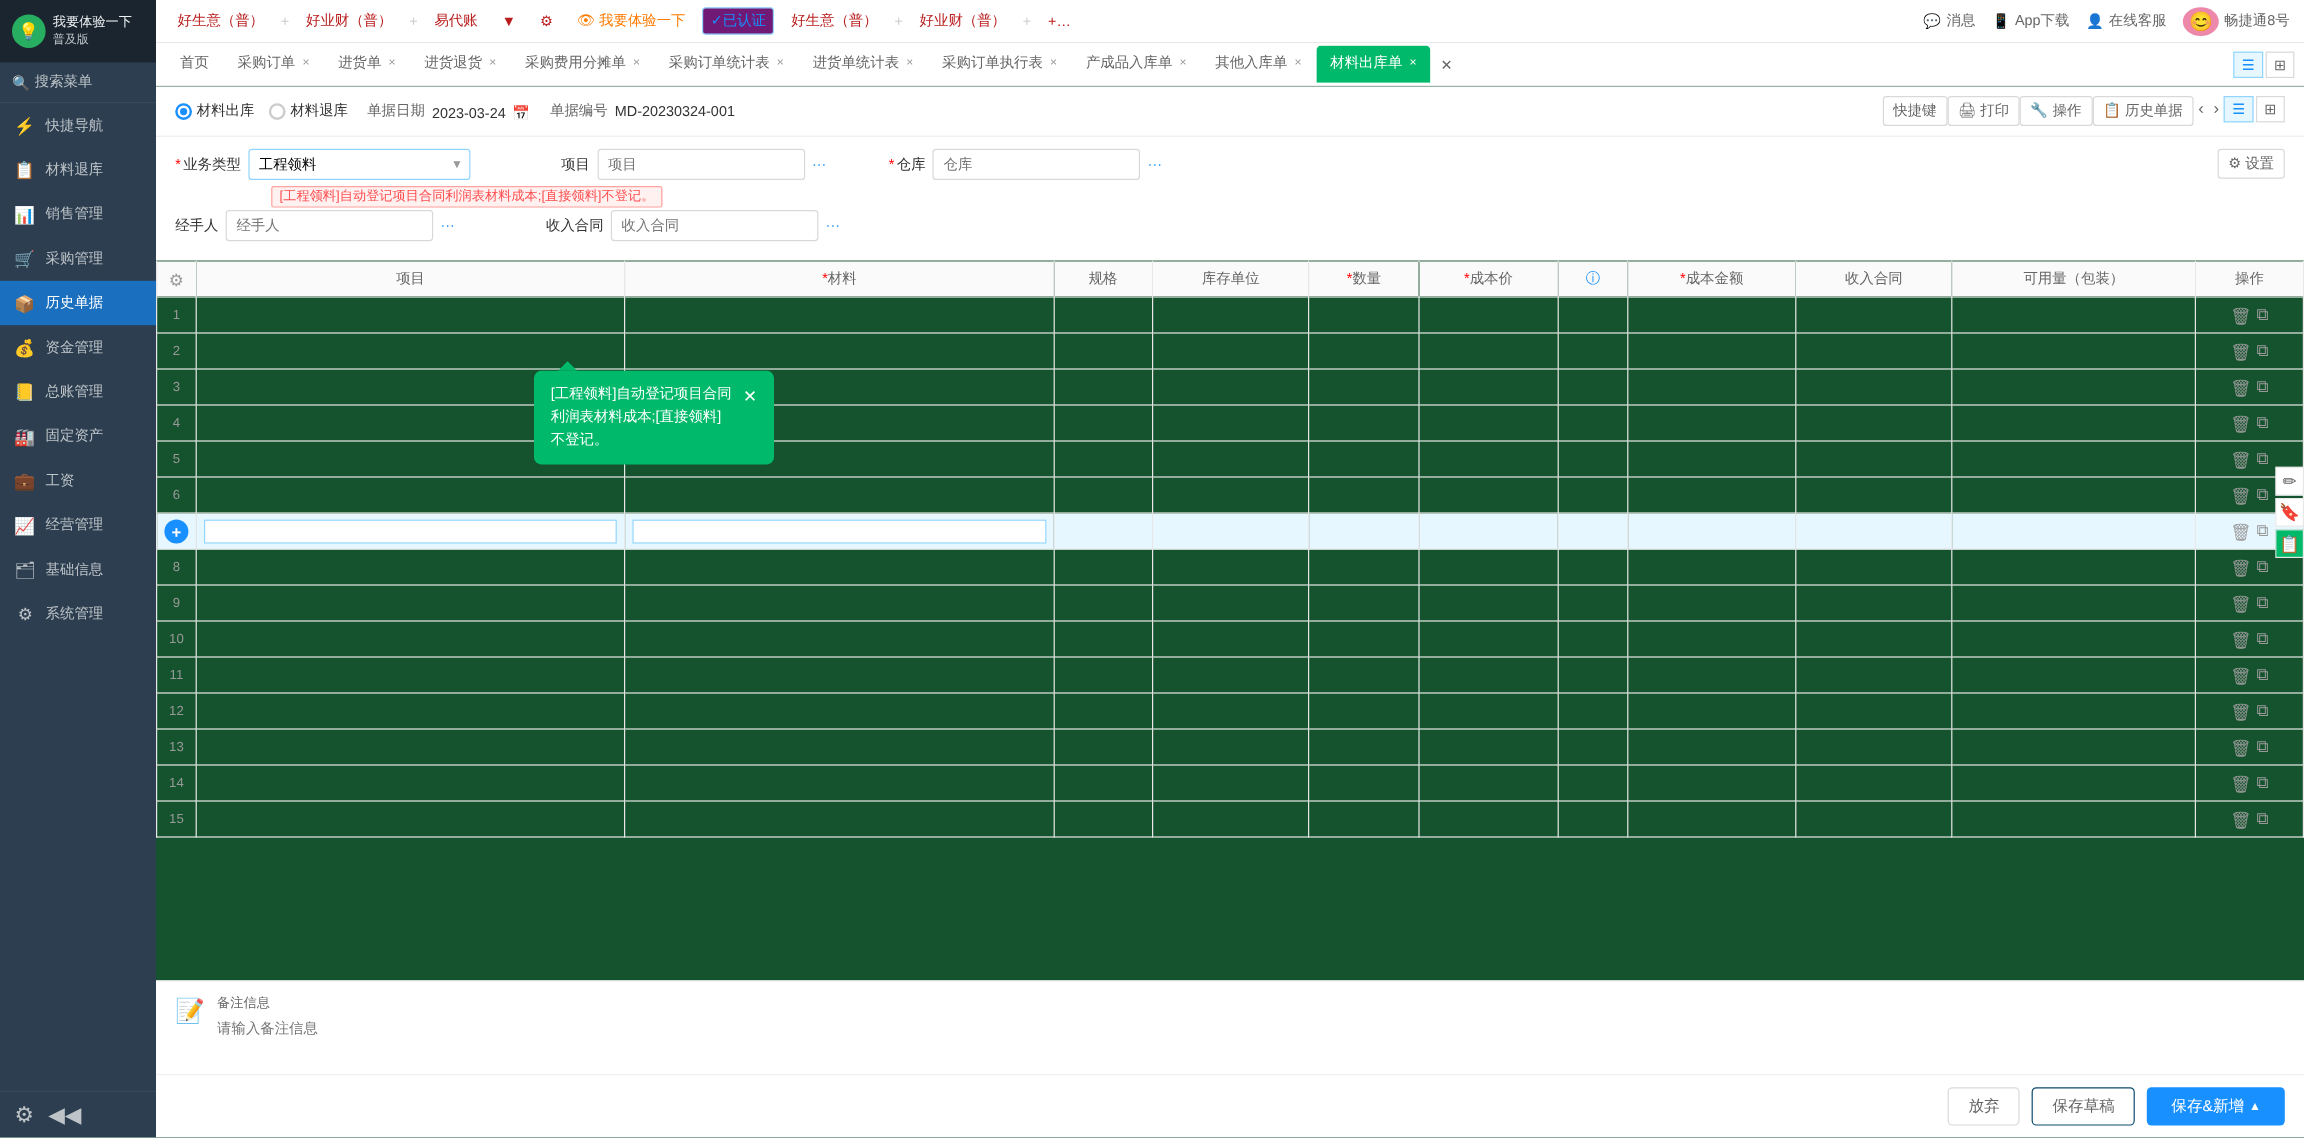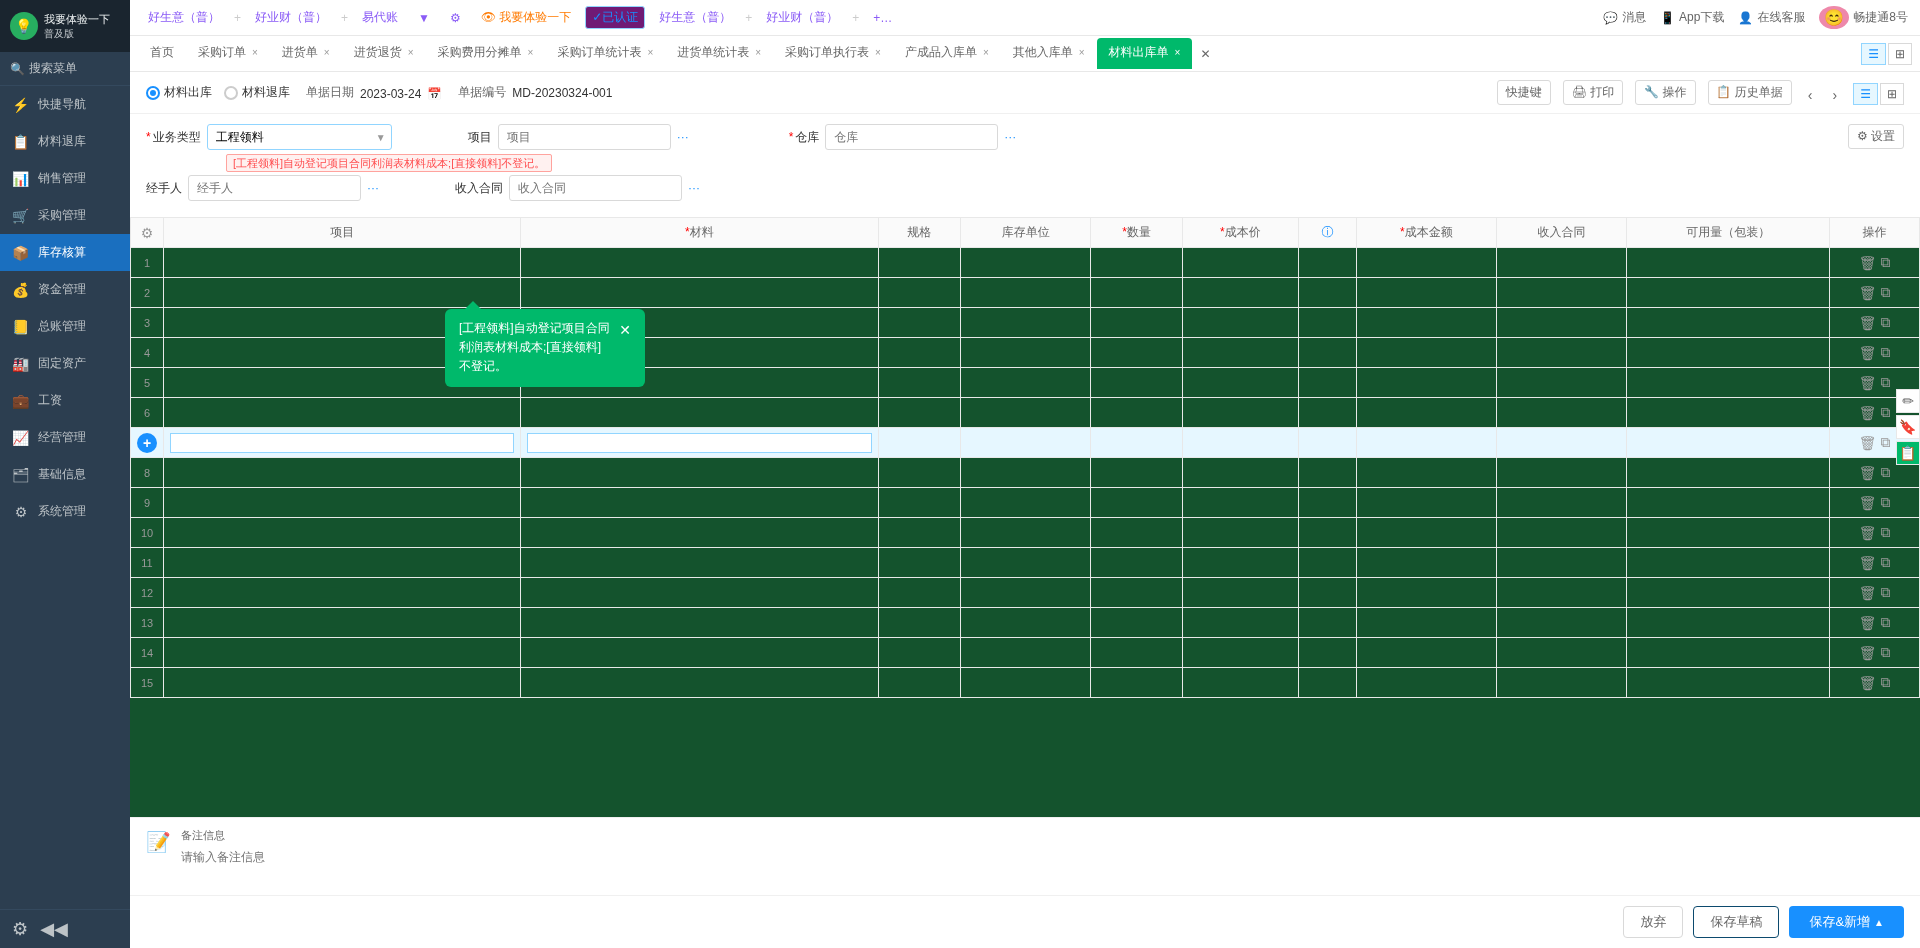--- a/index.html
+++ b/index.html
@@ -19,21 +19,21 @@
     .sidebar-item.active { background: #1a6fbf; color: #fff; }
     .sidebar-item-icon { font-size: 14px; width: 18px; text-align: center; }
     .sidebar-bottom { padding: 8px 12px; border-top: 1px solid #34495e; display: flex; gap: 12px; }
     .sidebar-bottom-item { color: #bdc3c7; font-size: 18px; cursor: pointer; }
 
     
     .main { flex: 1; display: flex; flex-direction: column; overflow: hidden; }
 
     
     .topbar { background: #fff; border-bottom: 1px solid #e8e8e8; padding: 0 12px; display: flex; align-items: center; gap: 8px; height: 36px; flex-shrink: 0; }
-    .topbar-tag { display: flex; align-items: center; gap: 4px; font-size: 12px; color: #8b5cf6; padding: 2px 6px; border-radius: 3px; cursor: pointer; }
+    .topbar-tag { display: flex; align-items: center; gap: 4px; font-size: 12px; color: #b91c1c; padding: 2px 6px; border-radius: 3px; cursor: pointer; }
     .topbar-tag.certified { color: #1890ff; background: #701a75; border: 1px solid #91d5ff; border-radius: 3px; padding: 2px 6px; }
     .topbar-separator { color: #ccc; }
     .topbar-right { margin-left: auto; display: flex; align-items: center; gap: 14px; font-size: 12px; color: #666; }
     .topbar-right-item { display: flex; align-items: center; gap: 4px; cursor: pointer; }
 
     
     .tabbar { background: #fff; border-bottom: 1px solid #e8e8e8; display: flex; align-items: center; padding: 0 8px; height: 36px; flex-shrink: 0; overflow: hidden; }
     .tab { display: flex; align-items: center; gap: 4px; padding: 6px 12px; font-size: 12px; color: #666; cursor: pointer; border-bottom: 2px solid transparent; white-space: nowrap; }
     .tab.active { color: #fff; background: #00b96b; border-radius: 4px 4px 0 0; }
     .tab-close { font-size: 10px; color: #999; cursor: pointer; margin-left: 2px; }
@@ -48,21 +48,21 @@
     .radio-group { display: flex; gap: 12px; align-items: center; }
     .radio-item { display: flex; align-items: center; gap: 4px; cursor: pointer; font-size: 12px; }
     .radio-circle { width: 14px; height: 14px; border-radius: 50%; border: 2px solid #ccc; display: flex; align-items: center; justify-content: center; }
     .radio-circle.active { border-color: #1890ff; }
     .radio-circle.active::after { content: ''; width: 6px; height: 6px; background: #1890ff; border-radius: 50%; }
     .sub-header-date { display: flex; align-items: flex-end; gap: 6px; font-size: 12px; color: #333; }
     .sub-header-date .label { color: #666; }
     .sub-header-date .value { color: #333; font-weight: 500; }
     .calendar-icon { color: #1890ff; cursor: pointer; }
     .sub-header-sn { display: flex; align-items: center; gap: 6px; font-size: 12px; }
-    .sub-header-right { margin-left: auto; display: flex; align-items: flex-end; gap: 12px; }
+    .sub-header-right { margin-left: auto; display: flex; align-items: flex-start; }
     .btn-sm { padding: 3px 8px; font-size: 12px; border: 1px solid #d9d9d9; background: #fff; border-radius: 3px; cursor: pointer; color: #666; }
     .nav-arrow { color: #666; cursor: pointer; font-size: 14px; padding: 2px 4px; }
     .view-switch { display: flex; gap: 2px; }
     .view-btn { padding: 3px 6px; border: 1px solid #d9d9d9; cursor: pointer; background: #fff; color: #666; font-size: 12px; }
     .view-btn.active { background: #e6f7ff; border-color: #91d5ff; color: #1890ff; }
 
     
     .form-area { padding: 10px 16px; background: #fff; flex-shrink: 0; }
     .form-row { display: flex; align-items: flex-start; gap: 16px; margin-bottom: 6px; flex-wrap: wrap; }
     .form-item { display: flex; align-items: center; gap: 6px; }
@@ -145,21 +145,21 @@
     <div class="sidebar-item">
       <span class="sidebar-item-icon">📊</span>
       <span>销售管理</span>
     </div>
     <div class="sidebar-item">
       <span class="sidebar-item-icon">🛒</span>
       <span>采购管理</span>
     </div>
     <div class="sidebar-item active">
       <span class="sidebar-item-icon">📦</span>
-      <span>库存核算</span>
+      <span>历史单据</span>
     </div>
     <div class="sidebar-item">
       <span class="sidebar-item-icon">💰</span>
       <span>资金管理</span>
     </div>
     <div class="sidebar-item">
       <span class="sidebar-item-icon">📒</span>
       <span>总账管理</span>
     </div>
     <div class="sidebar-item">
@@ -327,21 +327,21 @@
           <div class="form-select-wrap">
             <input class="form-input has-dropdown" type="text" value="工程领料" style="min-width: 130px; border-color: rgb(145, 213, 255);">
             <span class="arrow">▼</span>
           </div>
         </div>
         <div class="form-item" style="margin-left:60px;">
           <span class="form-label">项目</span>
           <input class="form-input" type="text" placeholder="项目" style="">
           <span class="form-link">···</span>
         </div>
-        <div class="form-item" style="margin-left:84px;">
+        <div class="form-item" style="margin-left:36px;">
           <span class="form-label required">仓库</span>
           <input class="form-input" type="text" placeholder="仓库" style="">
           <span class="form-link">···</span>
         </div>
         <div class="form-item" style="margin-left:auto;">
           <button class="btn-sm">⚙ 设置</button>
         </div>
       </div>
 
       <div style="margin-left: 80px; margin-bottom: 4px;">

